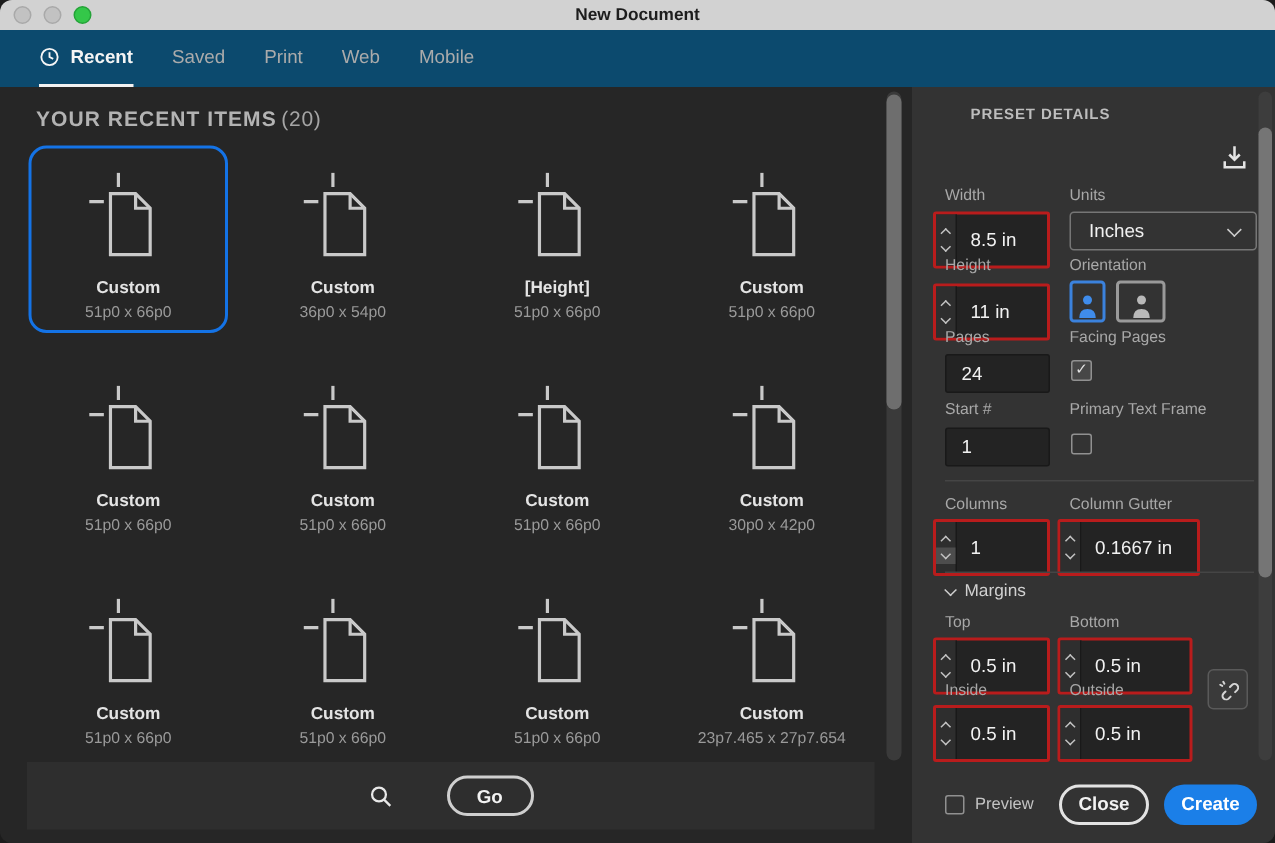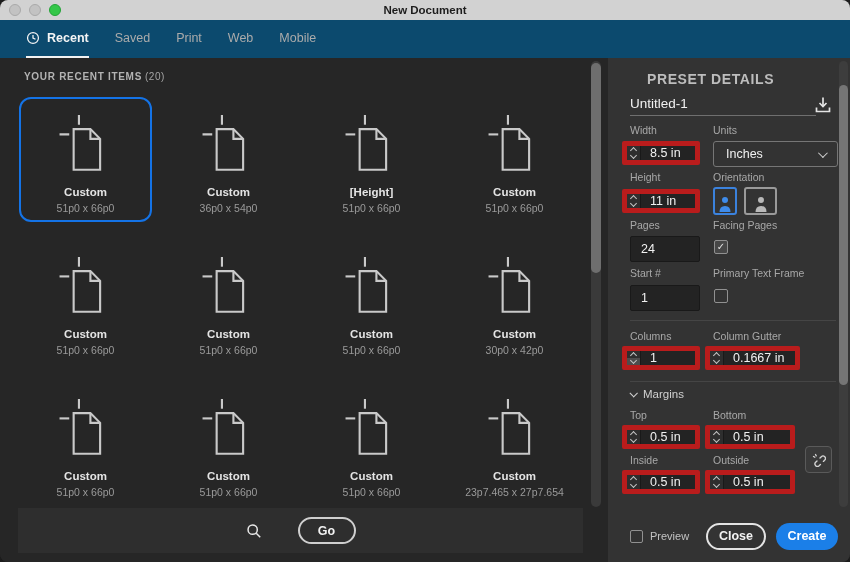--- a/index.html
+++ b/index.html
@@ -16,21 +16,21 @@
 
   
   .tabbar { position:absolute; top:20px; left:0; right:0; height:38px; background:#0c4a6e; display:flex; align-items:stretch; padding-left:26px; }
   .tab { display:flex; align-items:center; gap:7px; margin-right:26px; font-size:12.5px; color:#ababab; border-bottom:2px solid transparent; cursor:default; }
   .tab.active { color:#f5f5f5; font-weight:bold; border-bottom:2px solid #f2f2f2; }
 
   
   .left-pane { position:absolute; top:58px; left:0; width:608px; bottom:0; background:#262626; }
   .right-panel { position:absolute; top:58px; left:608px; right:0; bottom:0; background:#333333; }
 
-  .section-heading { position:absolute; left:24px; top:13px; font-size:10px; font-weight:bold; letter-spacing:.7px; color:#b3b3b3; }
+  .section-heading { position:absolute; left:24px; top:13px; font-size:14px; font-weight:bold; letter-spacing:.7px; color:#b3b3b3; }
   .section-heading .count { font-weight:normal; color:#a5a5a5; margin-left:3px; letter-spacing:.5px; }
 
   
   .grid { position:absolute; left:19px; top:39px; display:grid; grid-template-columns:repeat(4,133px); grid-auto-rows:125px; column-gap:10px; row-gap:17px; }
   .card { border:2px solid transparent; border-radius:12px; display:flex; flex-direction:column; align-items:center; padding-top:16px; cursor:default; }
   .card.selected { border-color:#1473e6; }
   .card svg { width:56px; height:60px; }
   .card .tname { margin-top:11px; font-size:11.5px; font-weight:600; color:#e4e4e4; }
   .card .tdims { margin-top:4px; font-size:10.5px; color:#9a9a9a; white-space:nowrap; }
 
@@ -43,26 +43,26 @@
   .scroll-right .thumb { top:24px; height:300px; background:#757575; }
 
   
   .search-strip { position:absolute; left:18px; top:450px; width:565px; height:45px; background:#2e2e2e; display:flex; align-items:center; justify-content:center; }
   .search-strip svg { width:16px; height:16px; flex:none; }
   .stock-input { width:212px; margin-left:13px; background:transparent; border:0; border-bottom:1px solid #7a7a7a; color:#c9c9c9; font-style:italic; font-size:13px; padding:2px 0 4px; outline:none; font-family:"Liberation Sans",sans-serif; }
   .stock-input::placeholder { color:#c9c9c9; opacity:1; }
   .pill { border-radius:14px; background:transparent; color:#f2f2f2; font-weight:bold; font-size:12.5px; font-family:"Liberation Sans",sans-serif; }
   .go-btn { width:58px; height:27px; margin-left:36px; border:2px solid #cfcfcf; }
   .flabel { position:absolute; font-size:10.5px; color:#a8a8a8; }
-  .panel-heading { position:absolute; left:22px; top:13px; font-size:14px; font-weight:bold; letter-spacing:.6px; color:#bdbdbd;padding-left:17px; }
+  .panel-heading { position:absolute; left:22px; top:13px; font-size:10px; font-weight:bold; letter-spacing:.6px; color:#bdbdbd;padding-left:17px; }
 
   .name-input { position:absolute; left:22px; top:34px; width:186px; height:24px; background:transparent; border:0; border-bottom:1px solid #6f6f6f; color:#f2f2f2; font-size:13.5px; outline:none; font-family:"Liberation Sans",sans-serif; }
   .save-btn { position:absolute; left:205px; top:36px; width:22px; height:22px; background:transparent; border:0; }
 
-  .spinfield { position:absolute; display:flex; height:24px; border:5px solid #b91c1c; background:#232323; border-radius:2px; }
+  .spinfield { position:absolute; display:flex; height:38px; border:2px solid #b91c1c; background:#232323; border-radius:2px; }
   .spin { width:14px; background:#2e2e2e; border-right:1px solid #191919; display:flex; flex-direction:column; justify-content:center; }
   .spin .sbtn { height:11px; display:flex; align-items:center; justify-content:center; }
   .sbtn.dim { background:#4d4d4d; }
   .ch-up { width:5px; height:5px; border-left:1.5px solid #c4c4c4; border-top:1.5px solid #c4c4c4; transform:rotate(45deg); margin-top:2px; }
   .ch-dn { width:5px; height:5px; border-right:1.5px solid #c4c4c4; border-bottom:1.5px solid #c4c4c4; transform:rotate(45deg); margin-bottom:2px; }
   .sf-input { flex:1; min-width:0; background:transparent; border:0; color:#f1f1f1; font-size:12.5px; padding-left:9px; outline:none; font-family:"Liberation Sans",sans-serif; }
   .plain-input { position:absolute; height:26px; background:#232323; border:1px solid #191919; border-radius:2px; color:#f1f1f1; font-size:12.5px; padding-left:10px; outline:none; font-family:"Liberation Sans",sans-serif; }
 
   .select { position:absolute; left:105px; top:83px; width:125px; height:26px; border:1px solid #767676; border-radius:3px; display:flex; align-items:center; padding:0 12px; color:#f1f1f1; font-size:12.5px; }
   .select .chev { margin-left:auto; width:7px; height:7px; border-right:1.6px solid #cfcfcf; border-bottom:1.6px solid #cfcfcf; transform:rotate(45deg) translateY(-2px); }
@@ -242,21 +242,20 @@
         <circle cx="7.5" cy="7.5" r="5.2" fill="none" stroke="#e8e8e8" stroke-width="1.7"></circle>
         <line x1="11.5" y1="11.5" x2="16" y2="16" stroke="#e8e8e8" stroke-width="1.7"></line>
       </svg>
       <button class="pill go-btn">Go</button>
     </div>
   </div>
 
   <div class="right-panel">
     <div class="panel-heading">PRESET DETAILS</div>
 
-    <input class="name-input" value="Untitled-1" style="">
     <button class="save-btn">
       <svg width="20" height="20" viewBox="0 0 20 20">
         <g fill="none" stroke="#e4e4e4" stroke-width="1.7">
           <path d="M10 2.5 v8.5"></path>
           <path d="M6.5 8 L10 11.5 L13.5 8"></path>
           <path d="M3.5 12.5 v4 h13 v-4"></path>
         </g>
       </svg>
     </button>
 

